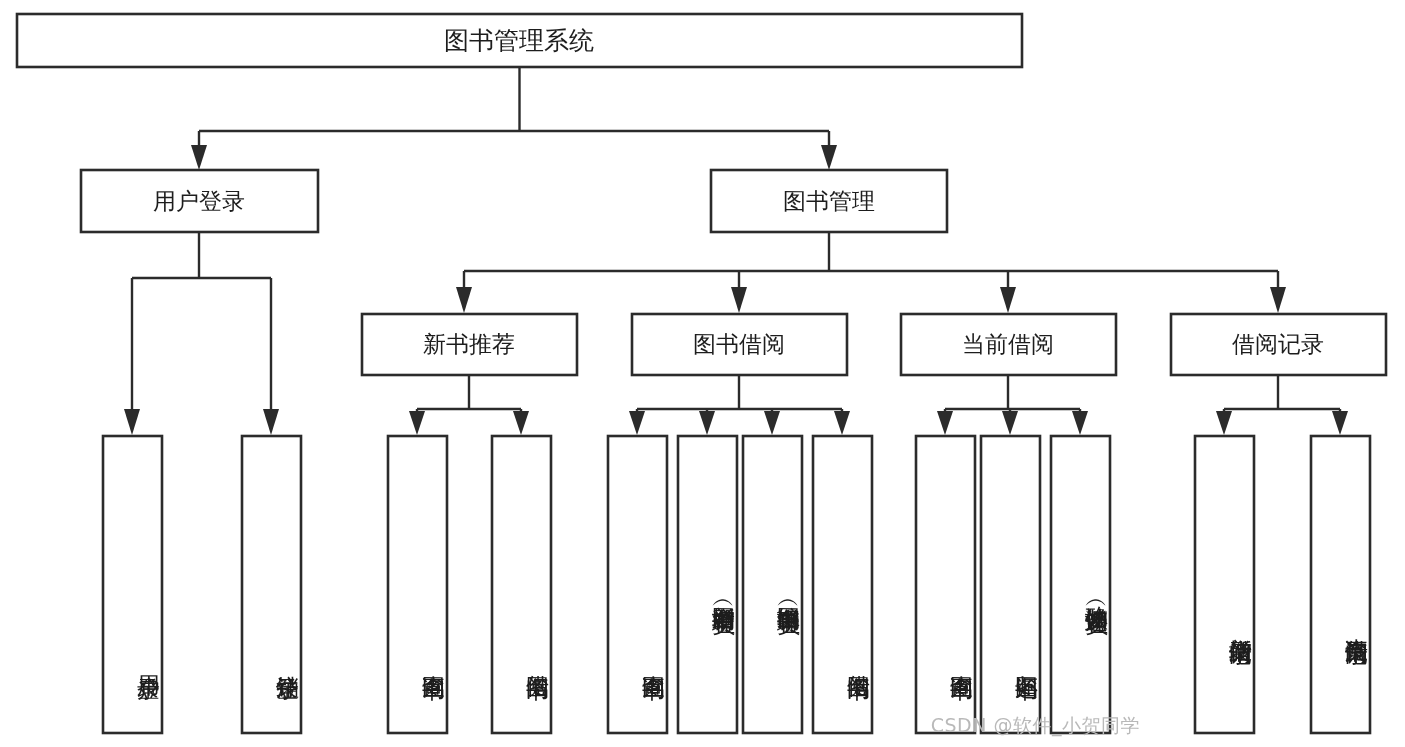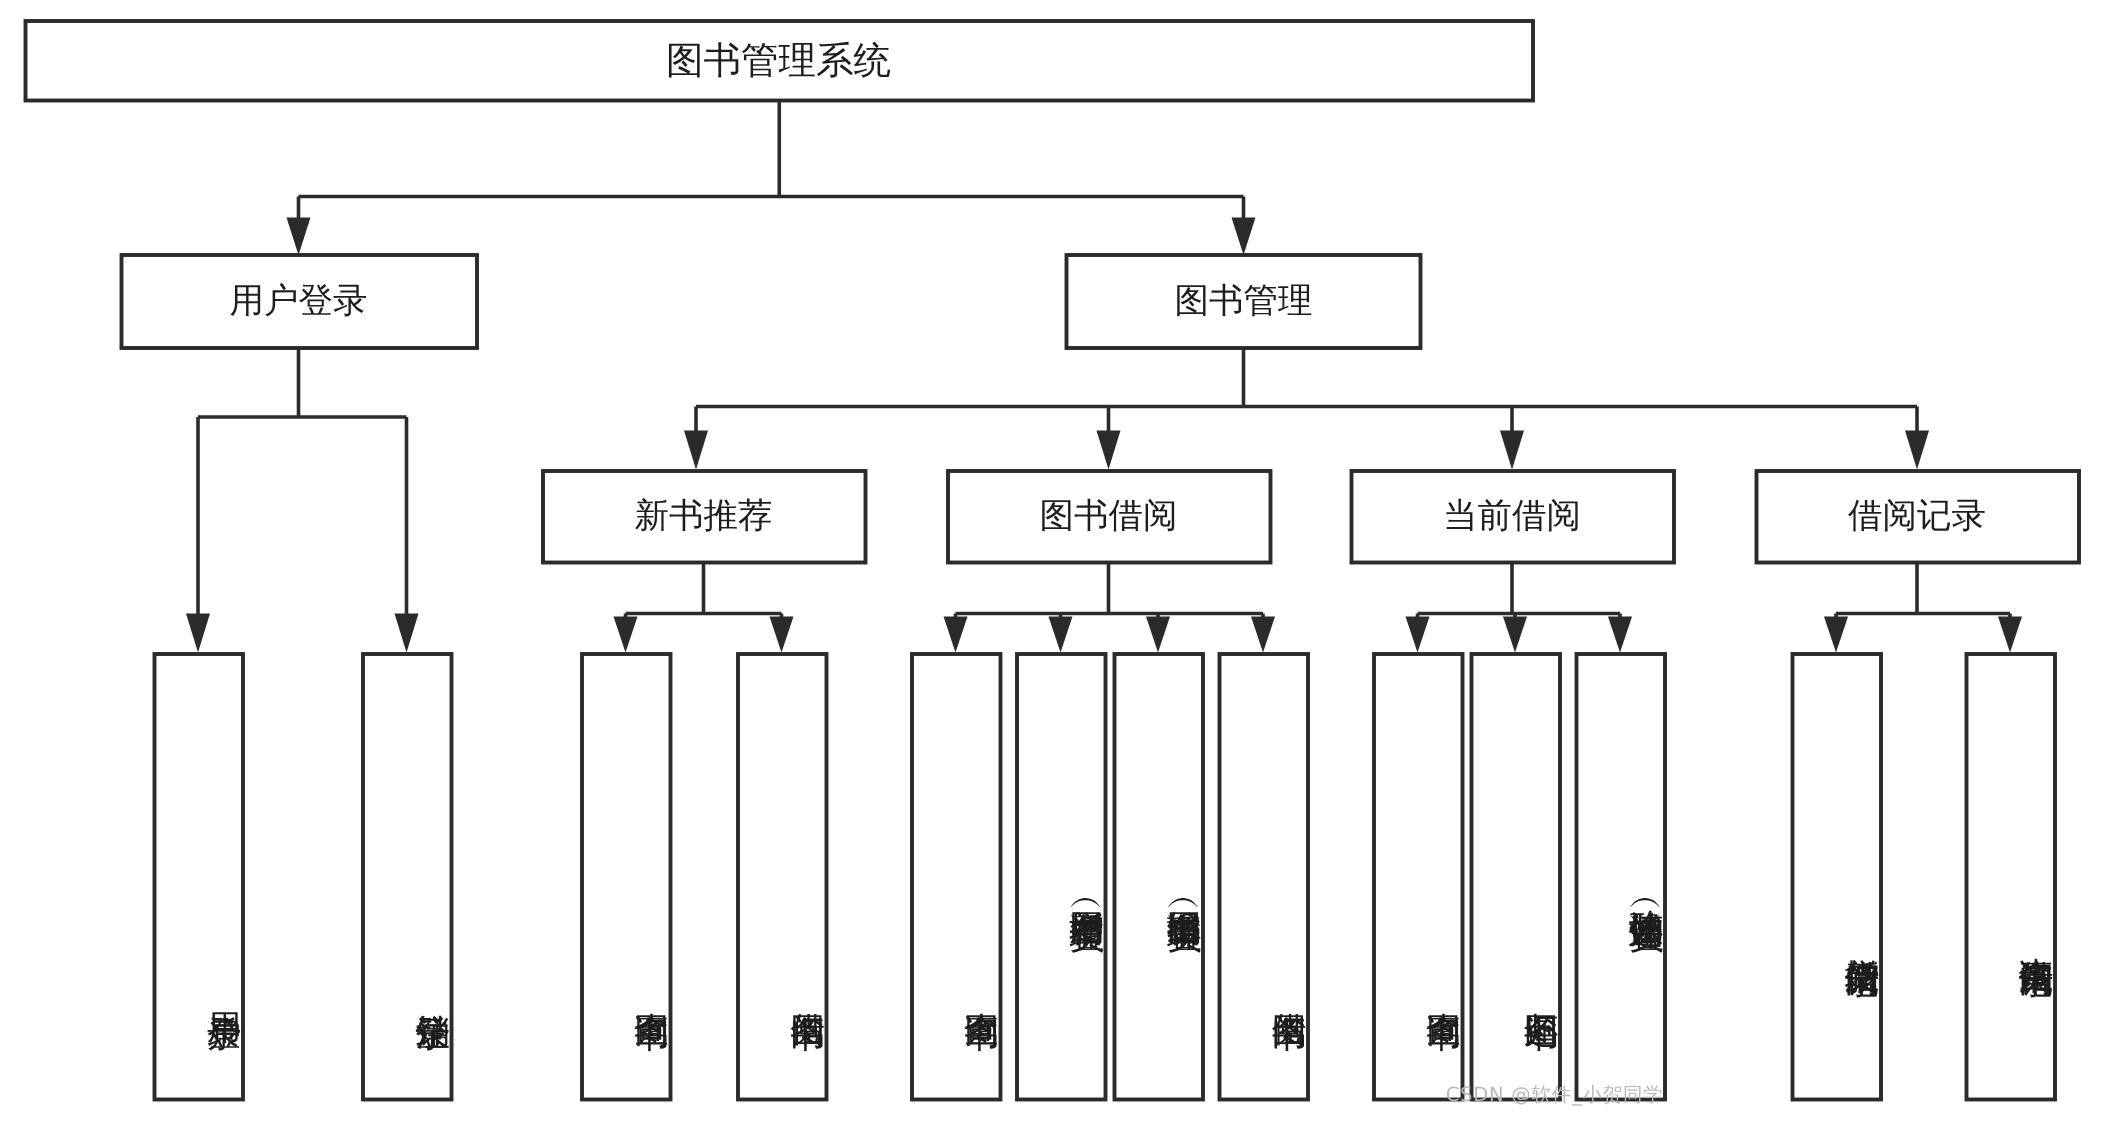--- a/index.html
+++ b/index.html
@@ -11,20 +11,21 @@
     width: 1405px;
     height: 747px;
     font-family: "DejaVu Sans", "Liberation Sans", sans-serif;
     overflow: hidden;
   }
   #diagram-root {
     position: relative;
     width: 1115px;
     height: 747px;
     background: #ffffff;
+    padding-left: 48px;
   }
   svg#flow-svg {
     position: absolute;
     left: 0;
     top: 0;
     width: 1405px;
     height: 747px;
   }
   .node-box {
     fill: #ffffff;
@@ -61,23 +62,23 @@
     letter-spacing: 1px;
     white-space: nowrap;
     display: flex;
     align-items: flex-start;
     justify-content: center;
     pointer-events: none;
   }
   .watermark {
     position: absolute;
     font-family: "DejaVu Sans", "Liberation Sans", sans-serif;
-    font-size: 13px;
+    font-size: 19px;
     color: #b9b9b9;
-    right: 6px;
+    right: 23px;
     bottom: 8px;
     white-space: nowrap;
     letter-spacing: 0.5px;
   }
 </style>
 </head>
 <body>
 
 <div id="diagram-root">
 

